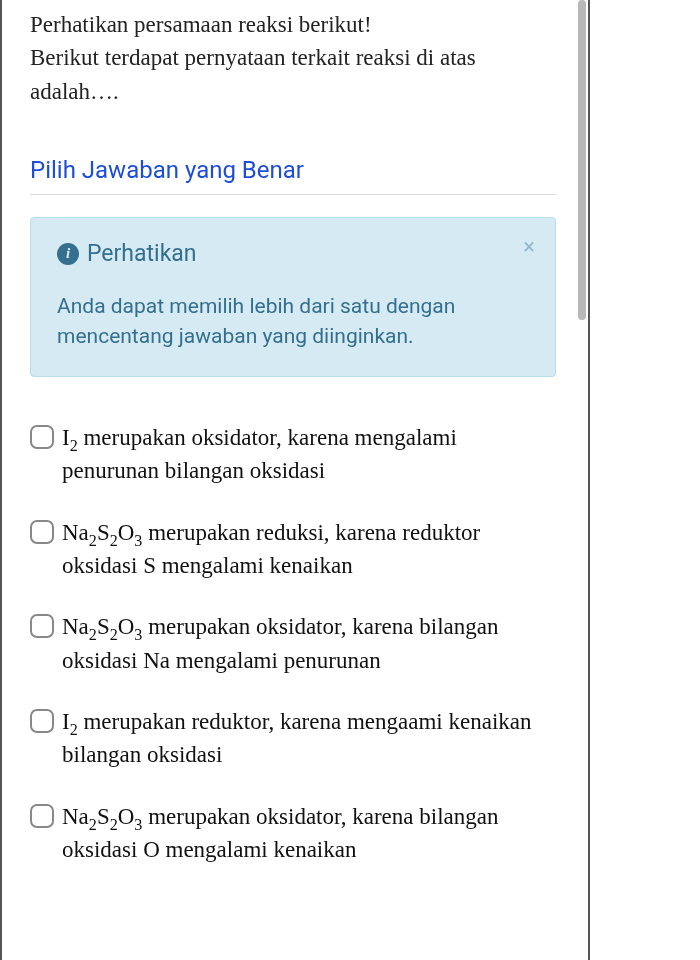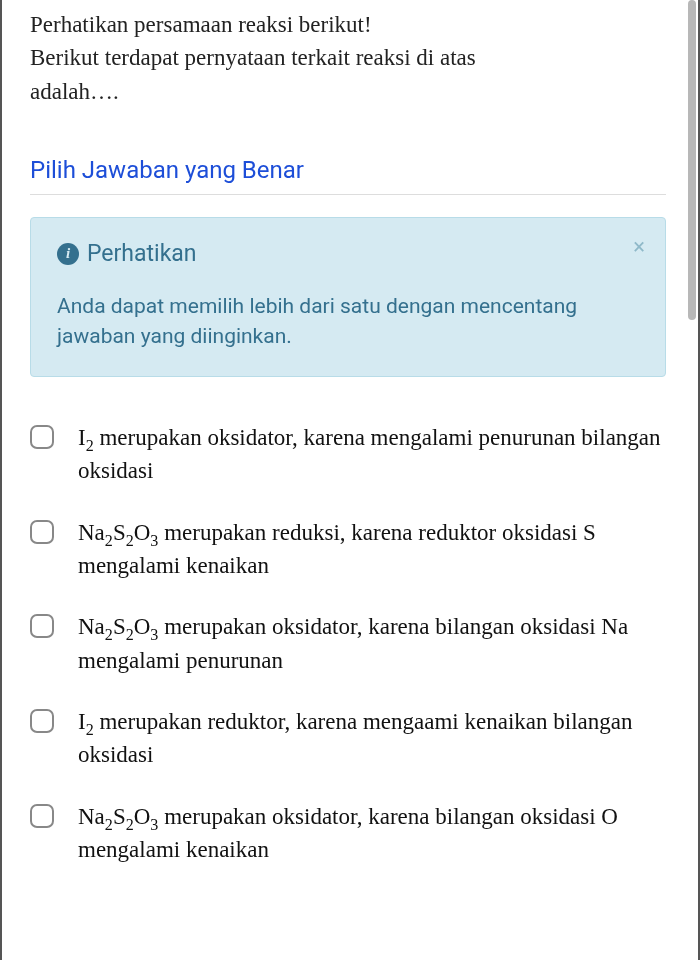--- a/index.html
+++ b/index.html
@@ -4,21 +4,21 @@
 <style>
   * { box-sizing: border-box; margin: 0; padding: 0; }
   body {
     width: 700px;
     height: 960px;
     background: #fff;
     font-family: -apple-system, BlinkMacSystemFont, "Segoe UI", Roboto, sans-serif;
     position: relative;
   }
   .outer-frame {
-    width: 700px;
+    width: 590px;
     height: 960px;
     border-left: 2px solid #555;
     border-right: 2px solid #555;
     padding: 0;
     position: relative;
   }
   .scrollbar-track {
     position: absolute;
     right: 2px;
     top: 0;
@@ -114,21 +114,21 @@
     color: #8fb9c9;
     cursor: pointer;
     line-height: 1;
   }
   .options {
     margin-top: 44px;
   }
   .option {
     display: flex;
     align-items: flex-start;
-    gap: 24px;
+    gap: 8px;
     margin-bottom: 28px;
   }
   .checkbox {
     width: 24px;
     height: 24px;
     border: 2px solid #888;
     border-radius: 7px;
     flex: 0 0 24px;
     margin-top: 4px;
     cursor: pointer;

